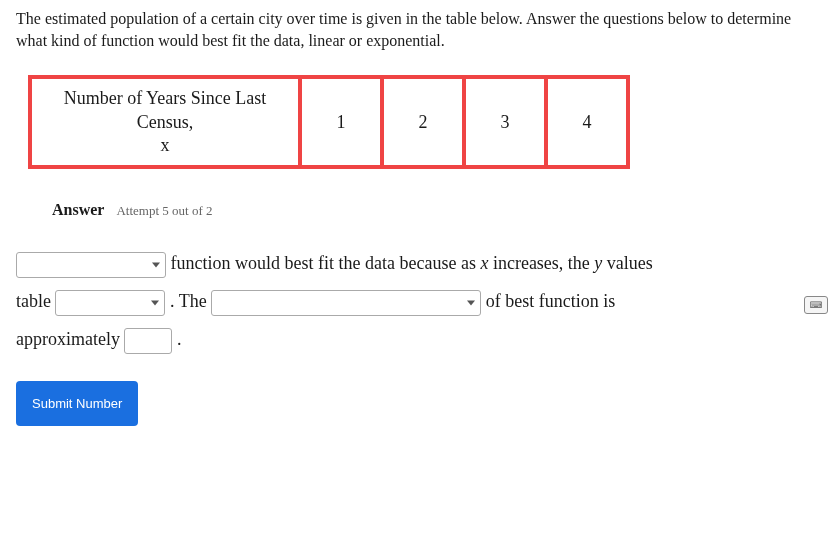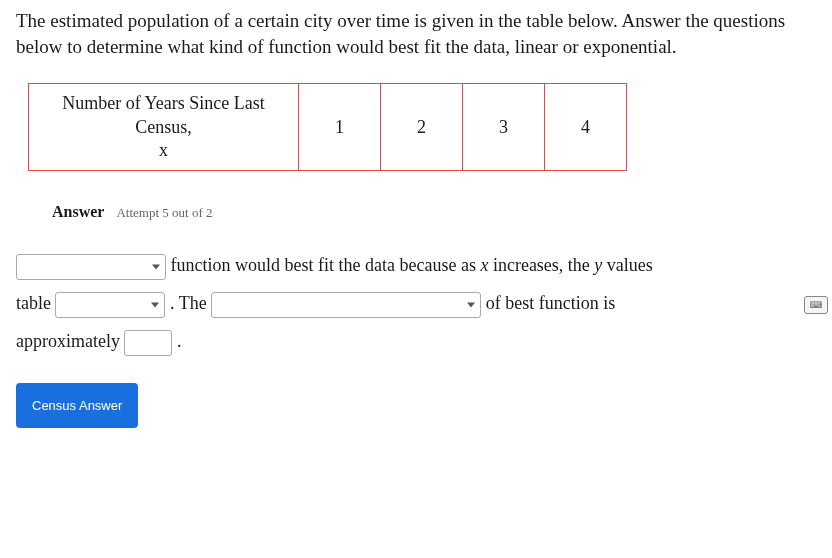--- a/index.html
+++ b/index.html
@@ -10,31 +10,31 @@
     body {
       font-family: Georgia, 'Times New Roman', serif;
       background: #fff;
       width: 832px;
       height: 558px;
       padding: 8px 16px;
       position: relative;
       color: #1a1a1a;
     }
     .problem-text {
-      font-size: 19px;
+      font-size: 16px;
       line-height: 1.35;
       margin-bottom: 24px;
     }
     .data-table {
       border-collapse: collapse;
       margin-bottom: 32px;
       margin-left: 12px;
     }
     .data-table td {
-      border: 1px solid #ef4444;
+      border: 4px solid #ef4444;
       padding: 8px 10px;
       text-align: center;
       font-size: 18px;
       vertical-align: middle;
     }
     .data-table td.label-cell {
       width: 270px;
       line-height: 1.3;
     }
     .data-table td.val-cell {
@@ -158,16 +158,16 @@
   <span>table</span>
   <span class="dropdown dd-mid"></span>
   <span>. The</span>
   <span class="dropdown dd-wide2"></span>
   <span>of best function is</span>
   <br>
   <span>approximately</span>
   <span class="input-box"></span>
   <span>.</span>
   <br>
-  <div class="submit-btn">Census Answer</div>
+  <div class="submit-btn">Submit Number</div>
 </div>
 
 <div class="kb-toggle">⌨</div>
 
 </body></html>

